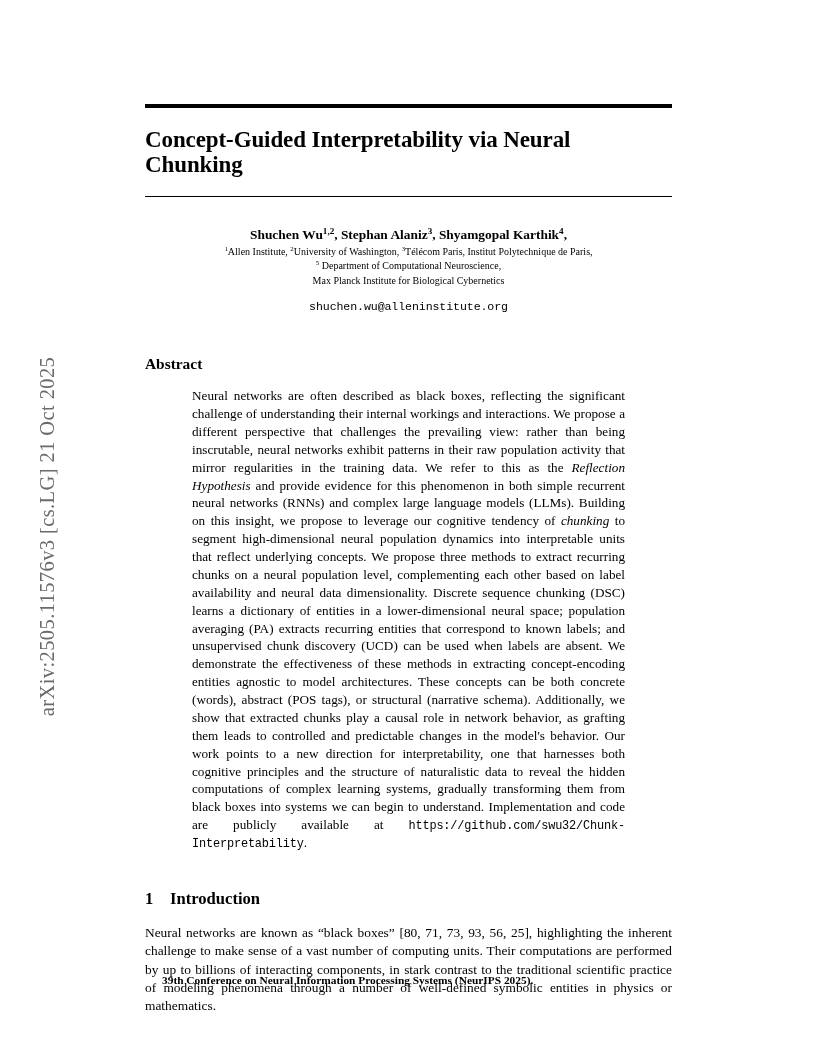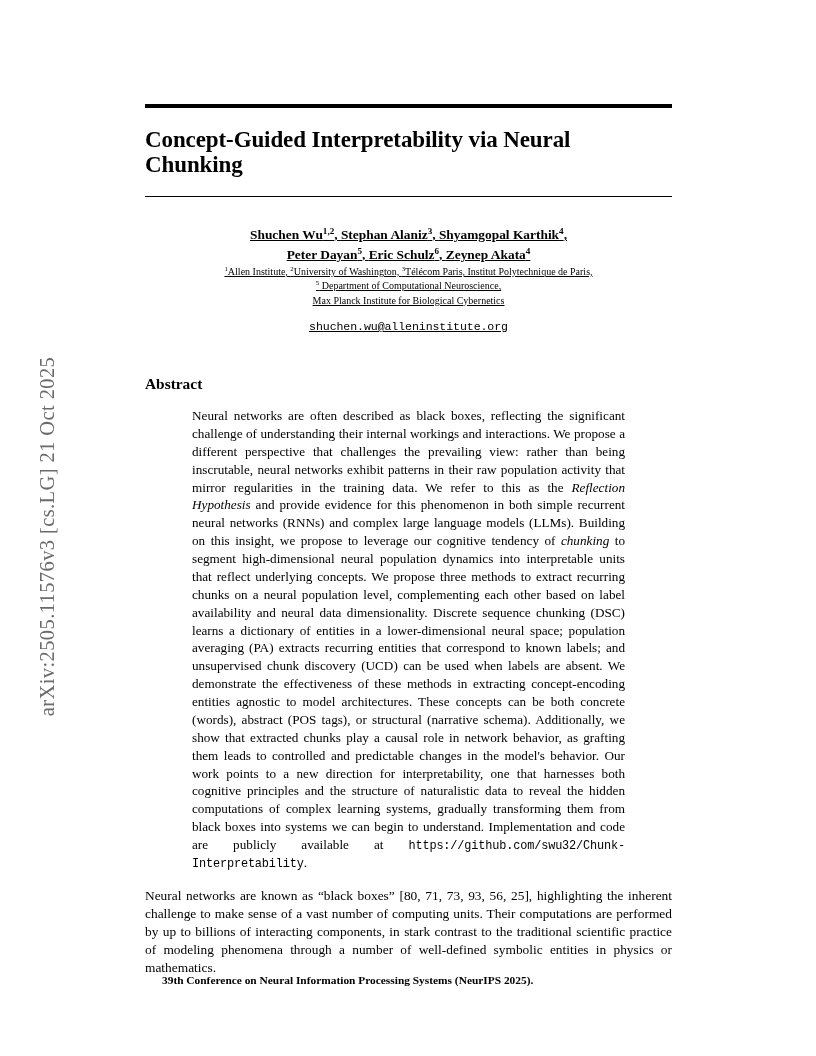--- a/index.html
+++ b/index.html
@@ -61,21 +61,20 @@
     font-weight: bold;
     letter-spacing: -0.1px;
     margin: 19px 0 18px 0;
     line-height: 1.1;
   }
 
   
   .authors {
     text-align: center;
     margin-top: 28px;
-    text-decoration: underline;
   }
   .author-line {
     font-size: 13.4px;
     font-weight: bold;
     line-height: 1.48;
   }
   .affil-line {
     font-size: 10px;
     line-height: 1.44;
   }
@@ -151,32 +150,34 @@
   <div class="content">
 
     <div class="rule-thick"></div>
 
     <h1 class="title">Concept-Guided Interpretability via Neural Chunking</h1>
 
     <div class="rule-thin"></div>
 
     <div class="authors">
       <div class="author-line" id="author-line-1"><span>Shuchen Wu</span><sup>1,2</sup>, <span>Stephan Alaniz</span><sup>3</sup>, <span>Shyamgopal Karthik</span><sup>4</sup>,</div>
-      <div class="author-line" id="author-line-2"><span>Peter Dayan</span><sup>5</sup>, <span>Eric Schulz</span><sup>6</sup>, <span>Zeynep Akata</span><sup>4</sup></div>
       <div id="affiliation-lines">
           <div class="affil-line"><sup>1</sup><span>Allen Institute, </span><sup>2</sup><span>University of Washington, </span><sup>3</sup><span>Télécom Paris, Institut Polytechnique de Paris,</span></div>
           <div class="affil-line"><sup>5</sup><span> Department of Computational Neuroscience,</span></div>
           <div class="affil-line"><span>Max Planck Institute for Biological Cybernetics</span></div>
         </div>
       <div class="email">shuchen.wu@alleninstitute.org</div>
     </div>
 
     <div class="abstract-heading">Abstract</div>
     <div class="abstract-body" id="abstract-body"><span>Neural networks are often described as black boxes, reflecting the significant challenge of understanding their internal workings and interactions. We propose a different perspective that challenges the prevailing view: rather than being inscrutable, neural networks exhibit patterns in their raw population activity that mirror regularities in the training data. We refer to this as the </span><i>Reflection Hypothesis</i><span> and provide evidence for this phenomenon in both simple recurrent neural networks (RNNs) and complex large language models (LLMs). Building on this insight, we propose to leverage our cognitive tendency of </span><i>chunking</i><span> to segment high-dimensional neural population dynamics into interpretable units that reflect underlying concepts. We propose three methods to extract recurring chunks on a neural population level, complementing each other based on label availability and neural data dimensionality. Discrete sequence chunking (DSC) learns a dictionary of entities in a lower-dimensional neural space; population averaging (PA) extracts recurring entities that correspond to known labels; and unsupervised chunk discovery (UCD) can be used when labels are absent. We demonstrate the effectiveness of these methods in extracting concept-encoding entities agnostic to model architectures. These concepts can be both concrete (words), abstract (POS tags), or structural (narrative schema). Additionally, we show that extracted chunks play a causal role in network behavior, as grafting them leads to controlled and predictable changes in the model's behavior. Our work points to a new direction for interpretability, one that harnesses both cognitive principles and the structure of naturalistic data to reveal the hidden computations of complex learning systems, gradually transforming them from black boxes into systems we can begin to understand. Implementation and code are publicly available at </span><span class="mono">https://github.com/swu32/Chunk-Interpretability</span><span>.</span></div>
 
+    <div class="section-heading">
+      <span class="section-num">1</span><span>Introduction</span>
+    </div>
 
     <p class="body-par">Neural networks are known as “black boxes” [80, 71, 73, 93, 56, 25], highlighting the inherent challenge to make sense of a vast number of computing units. Their computations are performed by up to billions of interacting components, in stark contrast to the traditional scientific practice of modeling phenomena through a number of well-defined symbolic entities in physics or mathematics.</p>
 
   </div>
 
   <div class="footer-note">39th Conference on Neural Information Processing Systems (NeurIPS 2025).</div>
 
 </div>
 
 </body></html>

